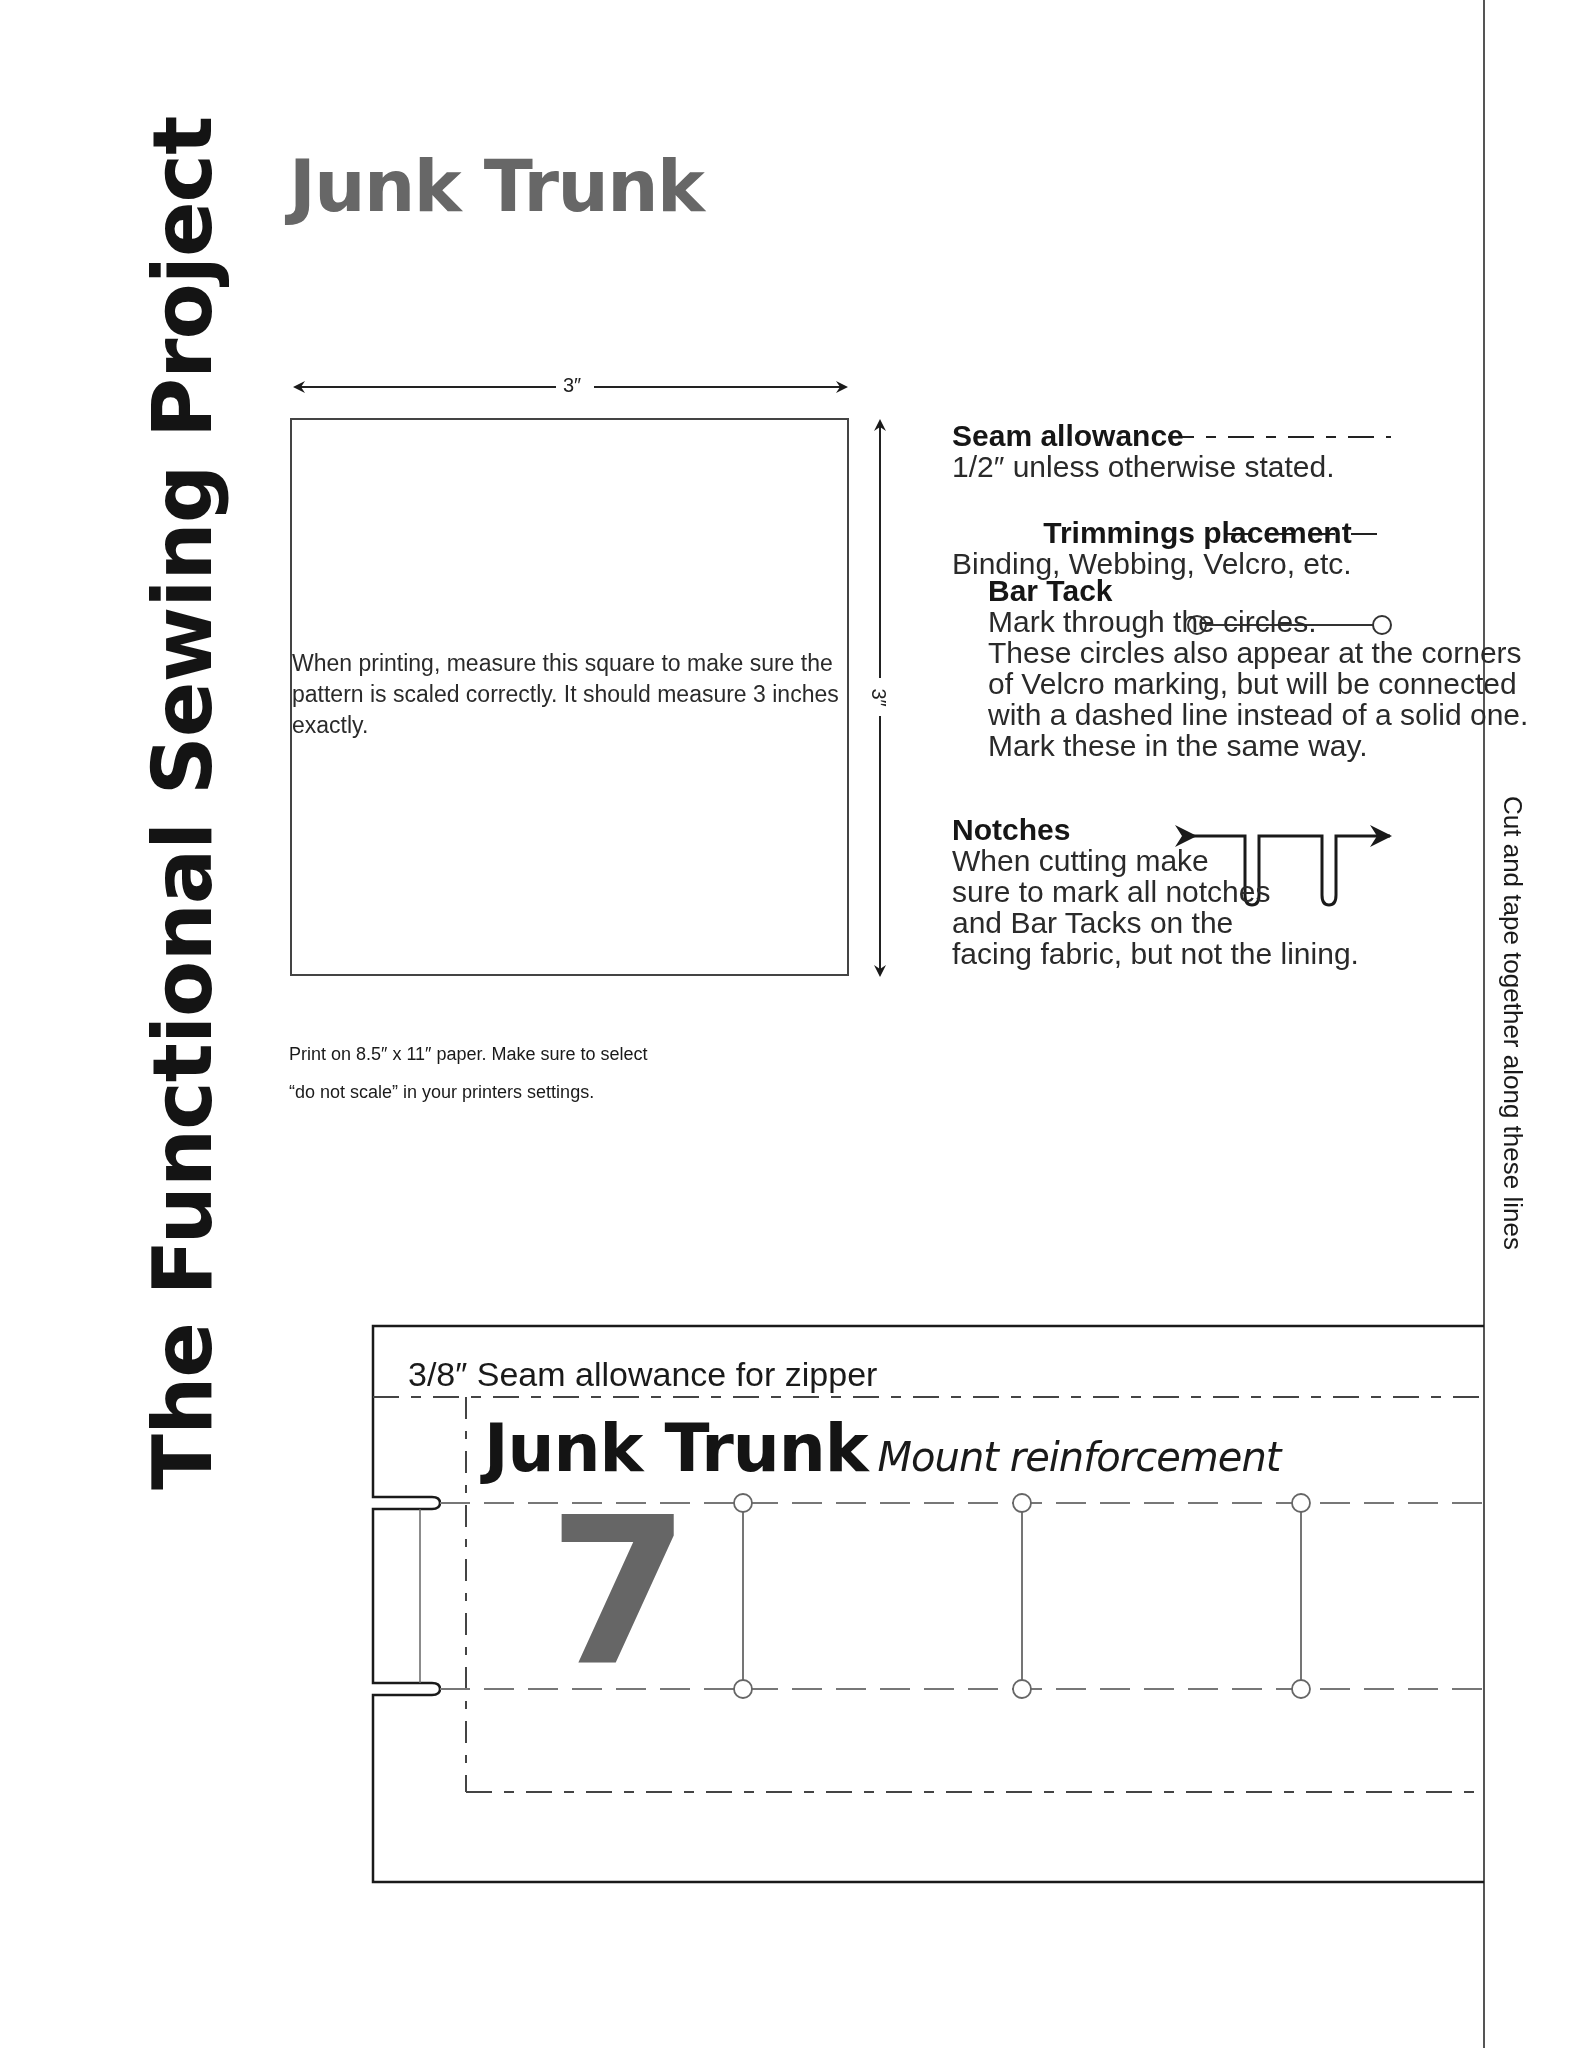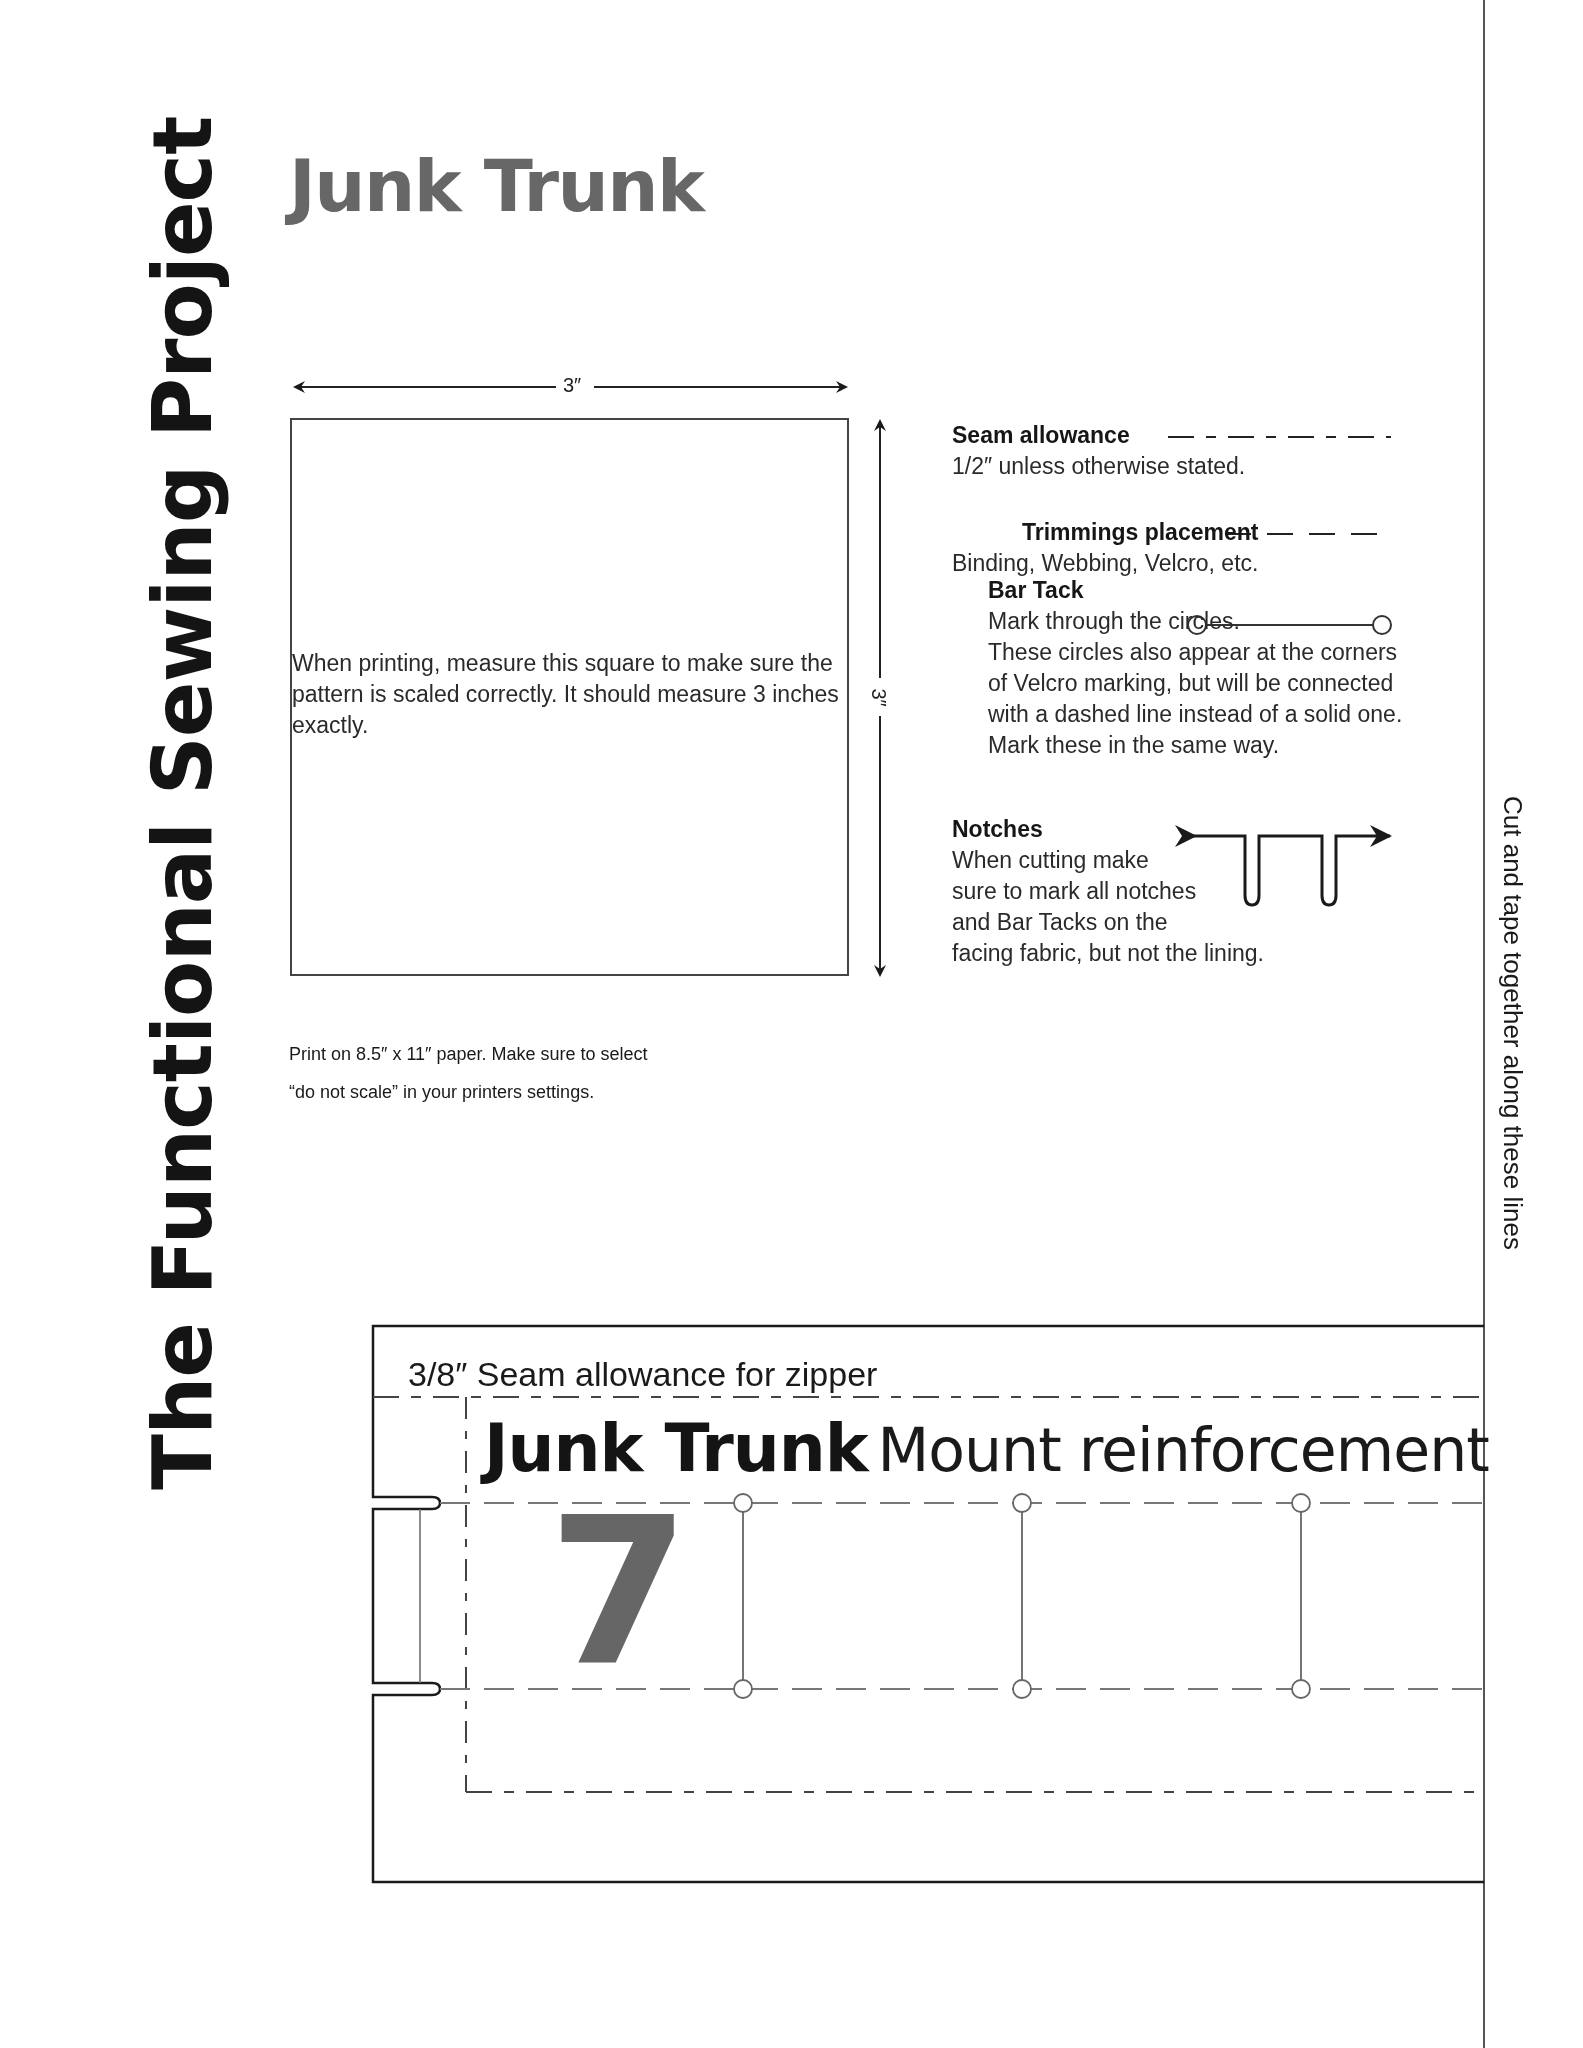--- a/index.html
+++ b/index.html
@@ -5,27 +5,27 @@
   html, body { margin:0; padding:0; background:#fff; }
   body { width:1583px; height:2048px; position:relative; overflow:hidden; font-family:"Liberation Sans", sans-serif; color:#111; }
   svg.art { position:absolute; left:0; top:0; width:1583px; height:2048px; pointer-events:none; }
   .vtitle { position:absolute; left:142px; top:1490px; transform-origin:0 0; transform:rotate(-90deg); white-space:nowrap;
             font-family:"DejaVu Sans", sans-serif; font-weight:bold; font-size:82px; letter-spacing:-1px; color:#141414; line-height:1; width:1335px; }
   .title { position:absolute; left:289px; top:140px; font-family:"DejaVu Sans", sans-serif; font-weight:bold; color:#676767; font-size:72px; line-height:92px; letter-spacing:-1.5px; }
   .dim-h { position:absolute; left:560px; top:374px; font-size:20px; color:#222; background:#fff; padding:0 3px; }
   .dim-v { position:absolute; left:866px; top:686px; font-size:20px; color:#222; background:#fff; padding:0 3px; transform:rotate(90deg); transform-origin:50% 50%; }
   .square-text { position:absolute; left:292px; top:648px; width:556px; font-size:23px; line-height:31px; color:#2a2a2a; }
   .print-note { position:absolute; left:289px; top:1035px; font-size:18px; line-height:38px; color:#1a1a1a; }
-  .legend { position:absolute; left:952px; font-size:23px; line-height:31px; color:#2a2a2a; }
+  .legend { position:absolute; left:952px; font-size:30px; line-height:31px; color:#2a2a2a; }
   .legend .lh { font-weight:bold; color:#161616; }
   .cut-text { position:absolute; left:1528px; top:796px; transform-origin:0 0; transform:rotate(90deg); font-size:26px; color:#1a1a1a; white-space:nowrap; }
   .piece-label { position:absolute; left:408px; top:1355px; font-size:34px; color:#1a1a1a; }
   .piece-name { position:absolute; left:484px; top:1410px; white-space:nowrap; }
   .piece-name .bold { font-family:"DejaVu Sans", sans-serif; font-weight:bold; font-size:66px; color:#141414; letter-spacing:-1px; }
-  .piece-name .thin { font-family:"DejaVu Sans", sans-serif; font-size:60px; color:#1a1a1a; margin-left:10px; letter-spacing:-1px; }
+  .piece-name .thin { font-family:"DejaVu Sans", sans-serif; font-size:40px; color:#1a1a1a; margin-left:10px; letter-spacing:-1px;font-style:italic; }
   .piece-num { position:absolute; left:548px; top:1490px; font-family:"DejaVu Sans", sans-serif; font-weight:bold; font-size:204px; line-height:1; color:#666; }
 </style>
 </head>
 <body>
 
 <svg class="art" viewBox="0 0 1583 2048" xmlns="http://www.w3.org/2000/svg">
   <defs>
     <marker id="ah" markerWidth="12" markerHeight="12" refX="10" refY="6" orient="auto-start-reverse" markerUnits="userSpaceOnUse">
       <path d="M0,0 L12,6 L0,12 L4,6 Z" fill="#1a1a1a"></path>
     </marker>

